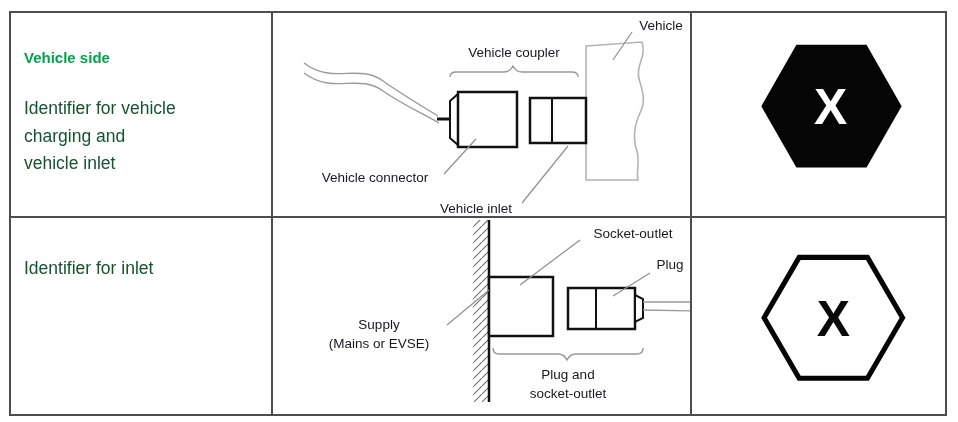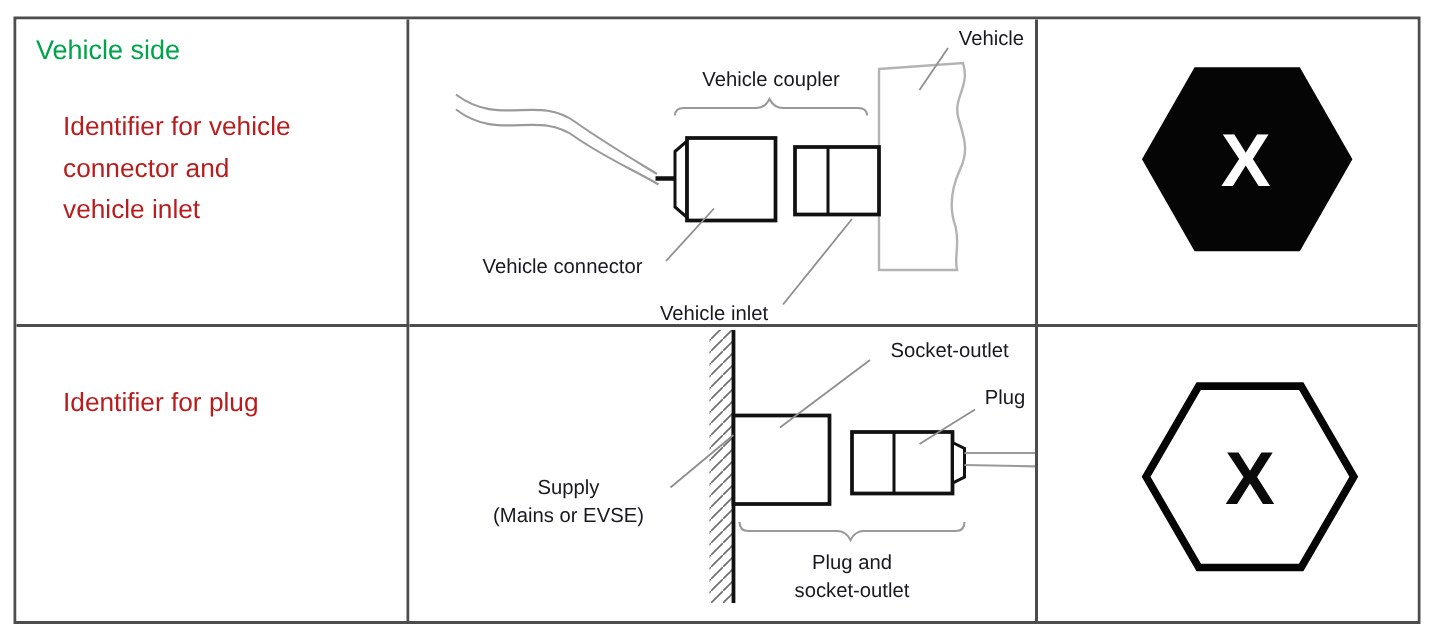--- a/index.html
+++ b/index.html
@@ -9,39 +9,39 @@
     position:absolute;left:9px;top:11px;width:934px;height:401px;
     border:2px solid #4d4d4d;background:#fff;
     display:grid;
     grid-template-columns:262px 419px 1fr;
     grid-template-rows:205px 1fr;
   }
   .cell{border-right:2px solid #4d4d4d;border-bottom:2px solid #4d4d4d;overflow:hidden;background:#fff;padding-left:25px;}
   .last-col{border-right:none;}
   .last-row{border-bottom:none;}
   .text-cell{padding:10px 10px 0 13px;}
-  .heading{color:#00a44a;font-weight:normal;font-size:18px;line-height:21px;}
-  .desc{margin-top:27px;font-size:17.5px;color:#b91c1c;line-height:27.5px;margin-left:18px;}
+  .heading{color:#00a44a;font-weight:bold;font-size:15px;line-height:21px;margin-top:24px;}
+  .desc{margin-top:27px;font-size:17.5px;color:#14532d;line-height:27.5px;}
   .diag-cell svg{display:block;}
   .sym-cell{display:flex;align-items:stretch;justify-content:stretch;}
   .sym-cell svg{display:block;width:100%;height:100%;}
   .dlabel{font-family:"Liberation Sans",sans-serif;font-size:13.5px;fill:#18181f;}
   .symX{font-family:"Liberation Sans",sans-serif;font-weight:bold;font-size:54px;}
 </style>
 </head>
 <body>
 
 <div class="page">
   <div class="tbl">
 
     <div class="cell text-cell">
       <div class="heading">Vehicle side</div>
       <div class="desc">
         <div>Identifier for vehicle</div>
-        <div>connector and</div>
+        <div>charging and</div>
         <div>vehicle inlet</div>
       </div>
     </div>
 
     <div class="cell diag-cell">
       <svg width="417" height="203" viewBox="0 0 417 203">
 
         <path d="M288,33 L344,29 C349,45 337,52 341,66 C345,79 348,88 342,100 C337,111 334,124 339,138 C342,150 338,158 340,167 L288,167 Z" fill="#ffffff" stroke="#b3b3b3" stroke-width="1.6"></path>
 
         <path d="M6,50 C35,72 60,50 85,68 C105,82 122,92 140,103" fill="none" stroke="#9a9a9a" stroke-width="1.4"></path>
@@ -69,21 +69,21 @@
 
     <div class="cell last-col sym-cell">
       <svg viewBox="0 0 247 203" preserveAspectRatio="xMidYMid meet">
         <polygon points="48,92.5 86,26 162,26 200,92.5 162,159 86,159" fill="#050505"></polygon>
         <text class="symX" x="123" y="112" text-anchor="middle" fill="#ffffff">X</text>
       </svg>
     </div>
 
     <div class="cell last-row text-cell">
       <div class="desc">
-        <div>Identifier for plug</div>
+        <div>Identifier for inlet</div>
       </div>
     </div>
 
     <div class="cell last-row diag-cell">
       <svg width="417" height="190" viewBox="0 0 417 190">
         <defs>
           <pattern id="hatch2" width="8" height="8" patternUnits="userSpaceOnUse">
             <line x1="0" y1="8" x2="8" y2="0" stroke="#6e6e6e" stroke-width="1.1"></line>
           </pattern>
         </defs>

